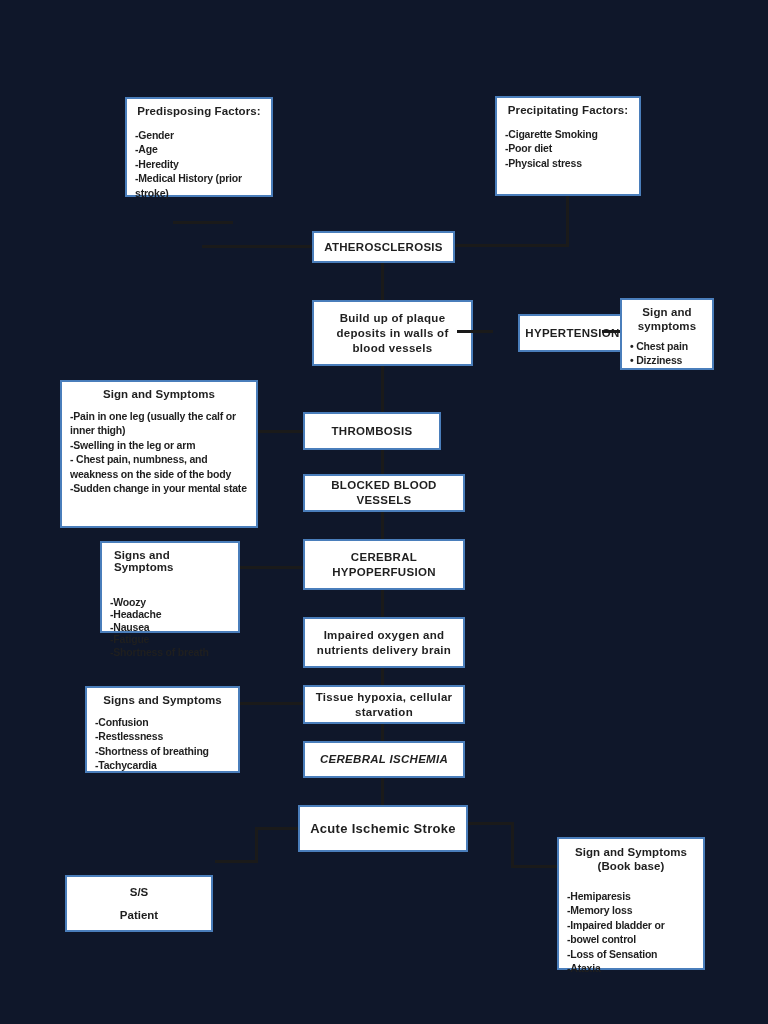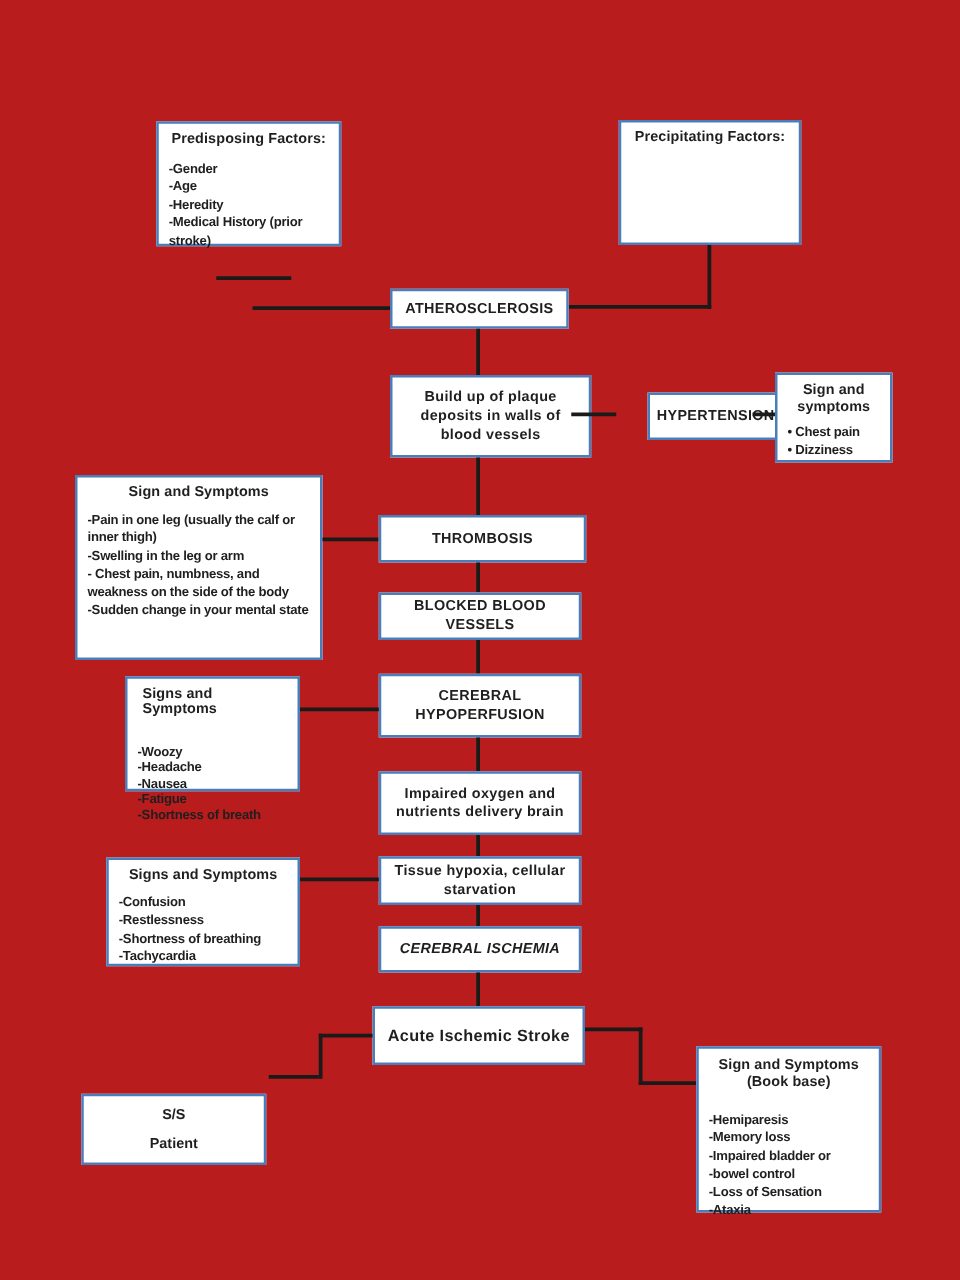--- a/index.html
+++ b/index.html
@@ -1,17 +1,17 @@
 <!DOCTYPE html>
 <html><head>
 <meta charset="utf-8">
 <style>
   html,body{margin:0;padding:0;background:#ffffff;}
   #canvas{
-    position:relative;width:768px;height:1024px;background:#b91c1c;
+    position:relative;width:768px;height:1024px;background:#0f172a;
     font-family:"Liberation Sans",sans-serif;color:#1f1f1f;overflow:hidden;
   }
   .box{
     position:absolute;border:2px solid #4a7ebb;background:#ffffff;
     box-sizing:border-box;font-weight:700;
   }
   .flow{display:flex;align-items:center;justify-content:center;text-align:center;
     font-size:11.5px;letter-spacing:0.3px;line-height:15px;padding:4px 5px;}
   .nowrap{white-space:nowrap;}
   .listbox{padding:6px 8px;}
@@ -33,20 +33,25 @@
     <div class="items">
       <div>-Gender</div>
       <div>-Age</div>
       <div>-Heredity</div>
       <div>-Medical History (prior stroke)</div>
     </div>
   </div>
 
   <div class="box listbox" style="left:495px;top:96px;width:146px;height:100px;">
     <div class="title" style="">Precipitating Factors:</div>
+    <div class="items">
+      <div>-Cigarette Smoking</div>
+      <div>-Poor diet</div>
+      <div>-Physical stress</div>
+    </div>
   </div>
 
   <div class="hline" style="left:173px;top:221px;width:60px;"></div>
   <div class="hline" style="left:202px;top:245px;width:112px;"></div>
 
   <div class="vline" style="left:566px;top:196px;height:51px;"></div>
   <div class="hline" style="left:455px;top:244px;width:114px;"></div>
 
   <div class="box flow" style="left:312px;top:231px;width:143px;height:32px;">
     <span>ATHEROSCLEROSIS</span>
@@ -81,21 +86,21 @@
     <div class="items">
       <div>-Pain in one leg (usually the calf or inner thigh)</div>
       <div>-Swelling in the leg or arm</div>
       <div>- Chest pain, numbness, and weakness on the side of the body</div>
       <div>-Sudden change in your mental state</div>
     </div>
   </div>
 
   <div class="hline" style="left:258px;top:430px;width:45px;"></div>
 
-  <div class="box flow" style="left:303px;top:412px;width:166px;height:38px;">
+  <div class="box flow" style="left:303px;top:412px;width:138px;height:38px;">
     <span>THROMBOSIS</span>
   </div>
 
   <div class="vline" style="left:381px;top:450px;height:24px;"></div>
 
   <div class="box flow" style="left:303px;top:474px;width:162px;height:38px;">
     <span style="max-width:115px;">BLOCKED BLOOD VESSELS</span>
   </div>
 
   <div class="vline" style="left:381px;top:512px;height:27px;"></div>

